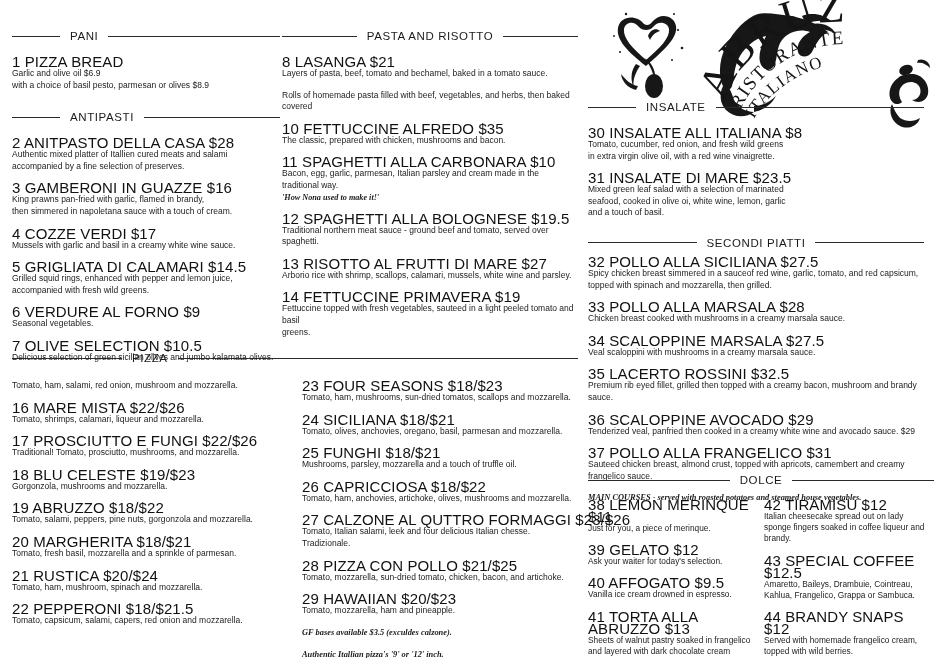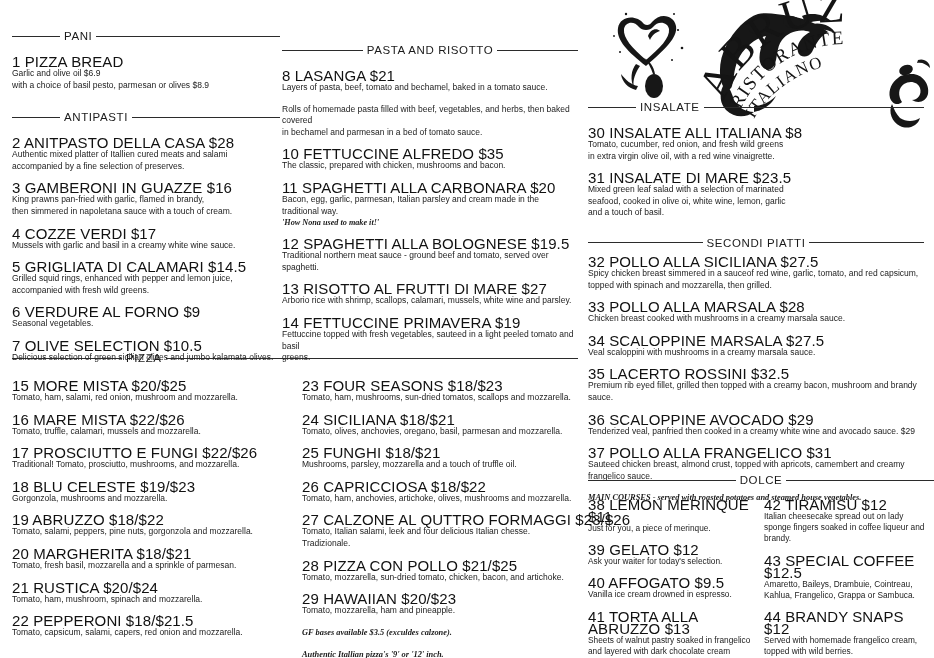--- a/index.html
+++ b/index.html
@@ -15,21 +15,21 @@
     position: relative;
     width: 934px;
     height: 658px;
     background: #ffffff;
   }
 
   
   .sec-head {
     display: flex;
     align-items: center;
-    gap: 1px;
+    gap: 7px;
     width: 100%;
   }
   .sec-head .rule {
     height: 0;
     border-top: 1.3px solid #2b2b2b;
     flex: 1 1 auto;
   }
   .sec-head .rule.short { flex: 0 0 48px; }
   .sec-head .rule.mid   { flex: 0 0 110px; }
   .sec-head .title {
@@ -66,21 +66,21 @@
     font-family: "Liberation Serif", serif;
     font-style: italic;
     font-weight: bold;
     font-size: 8.4px;
     line-height: 12px;
     margin-bottom: 10px;
   }
 
   
   .col-pani     { position: absolute; left: 12px;  top: 30px;  width: 268px; }
-  .col-pasta    { position: absolute; left: 282px; top: 44px;  width: 296px; }
+  .col-pasta    { position: absolute; left: 282px; top: 30px;  width: 296px; }
   .pizza-band   { position: absolute; left: 12px;  top: 352px; width: 566px; }
   .pizza-cols   { display: flex; gap: 14px; margin-top: 16px; }
   .pizza-col    { width: 276px; }
 
   .col-right    { position: absolute; left: 588px; top: 88px;  width: 336px; margin-top: 13px; }
   .dolce-band   { position: absolute; left: 588px; top: 474px; width: 346px; }
   .dolce-cols   { display: flex; gap: 12px; margin-top: 13px; }
   .dolce-col    { width: 164px; }
   .dolce-col .item-name { white-space: normal; }
   .dolce-col .item-desc { font-size: 8.3px; line-height: 11.2px; }
@@ -237,28 +237,27 @@
     </div>
 
     <div style="height:14px"></div>
 
     <div class="item">
       <div class="item-name">8 LASANGA $21</div>
       <div class="item-desc">Layers of pasta, beef, tomato and bechamel, baked in a tomato sauce.</div>
     </div>
     <div class="item">
       <div class="item-desc">Rolls of homemade pasta filled with beef, vegetables, and herbs, then baked covered</div>
-      <div class="item-desc">in bechamel and parmesan in a bed of tomato sauce.</div>
     </div>
     <div class="item">
       <div class="item-name">10 FETTUCCINE ALFREDO $35</div>
       <div class="item-desc">The classic, prepared with chicken, mushrooms and bacon.</div>
     </div>
     <div class="item">
-      <div class="item-name">11 SPAGHETTI ALLA CARBONARA $20</div>
+      <div class="item-name">11 SPAGHETTI ALLA CARBONARA $10</div>
       <div class="item-desc">Bacon, egg, garlic, parmesan, Italian parsley and cream made in the traditional way.</div>
       <div class="quote">'How Nona used to make it!'</div>
     </div>
     <div class="item">
       <div class="item-name">12 SPAGHETTI ALLA BOLOGNESE $19.5</div>
       <div class="item-desc">Traditional northern meat sauce - ground beef and tomato, served over spaghetti.</div>
     </div>
     <div class="item">
       <div class="item-name">13 RISOTTO AL FRUTTI DI MARE $27</div>
       <div class="item-desc">Arborio rice with shrimp, scallops, calamari, mussels, white wine and parsley.</div>
@@ -273,26 +272,25 @@
   <div class="pizza-band">
     <div class="sec-head">
       <span class="rule mid"></span>
       <span class="title">PIZZA</span>
       <span class="rule"></span>
     </div>
 
     <div class="pizza-cols">
       <div class="pizza-col">
         <div class="item">
-          <div class="item-name">15 MORE MISTA $20/$25</div>
           <div class="item-desc">Tomato, ham, salami, red onion, mushroom and mozzarella.</div>
         </div>
         <div class="item">
           <div class="item-name">16 MARE MISTA $22/$26</div>
-          <div class="item-desc">Tomato, truffle, calamari, mussels and mozzarella.</div>
+          <div class="item-desc">Tomato, shrimps, calamari, liqueur and mozzarella.</div>
         </div>
         <div class="item">
           <div class="item-name">17 PROSCIUTTO E FUNGI $22/$26</div>
           <div class="item-desc">Traditional! Tomato, prosciutto, mushrooms, and mozzarella.</div>
         </div>
         <div class="item">
           <div class="item-name">18 BLU CELESTE $19/$23</div>
           <div class="item-desc">Gorgonzola, mushrooms and mozzarella.</div>
         </div>
         <div class="item">

